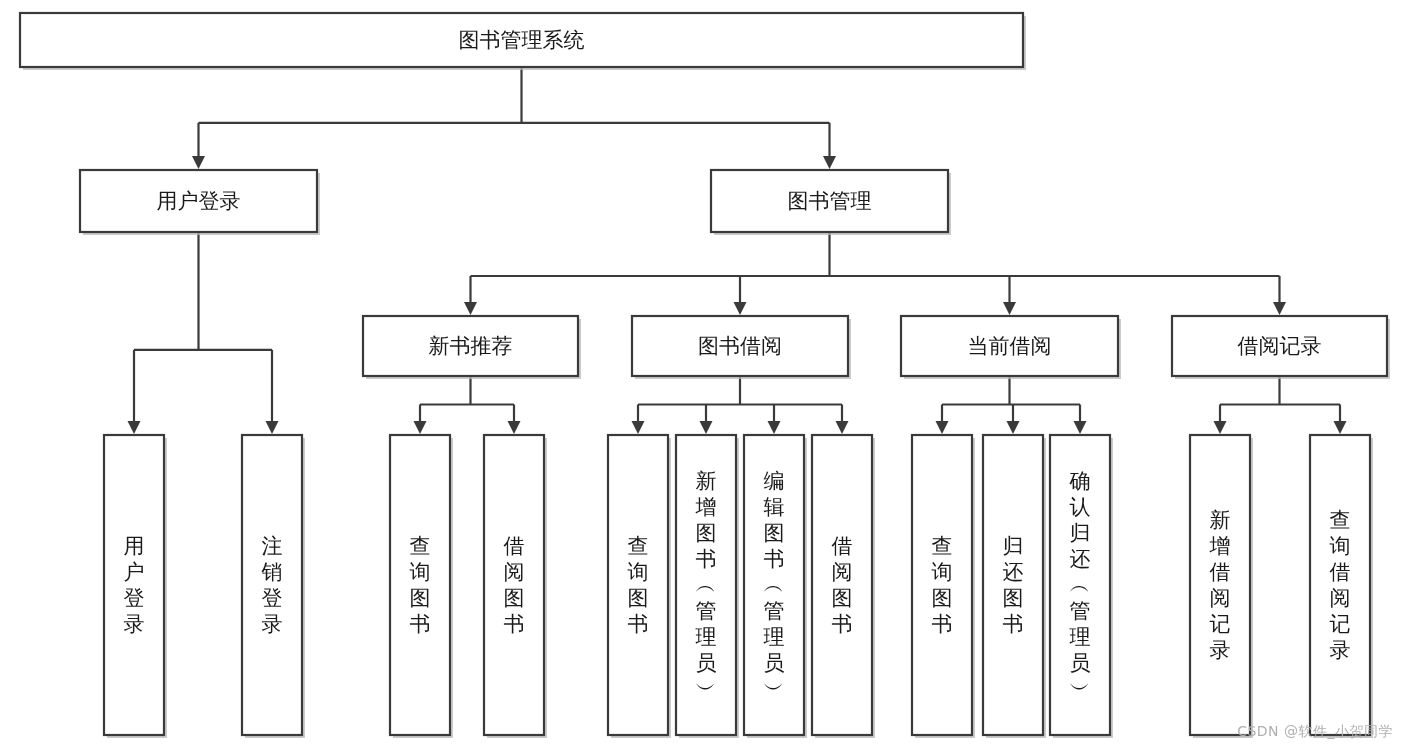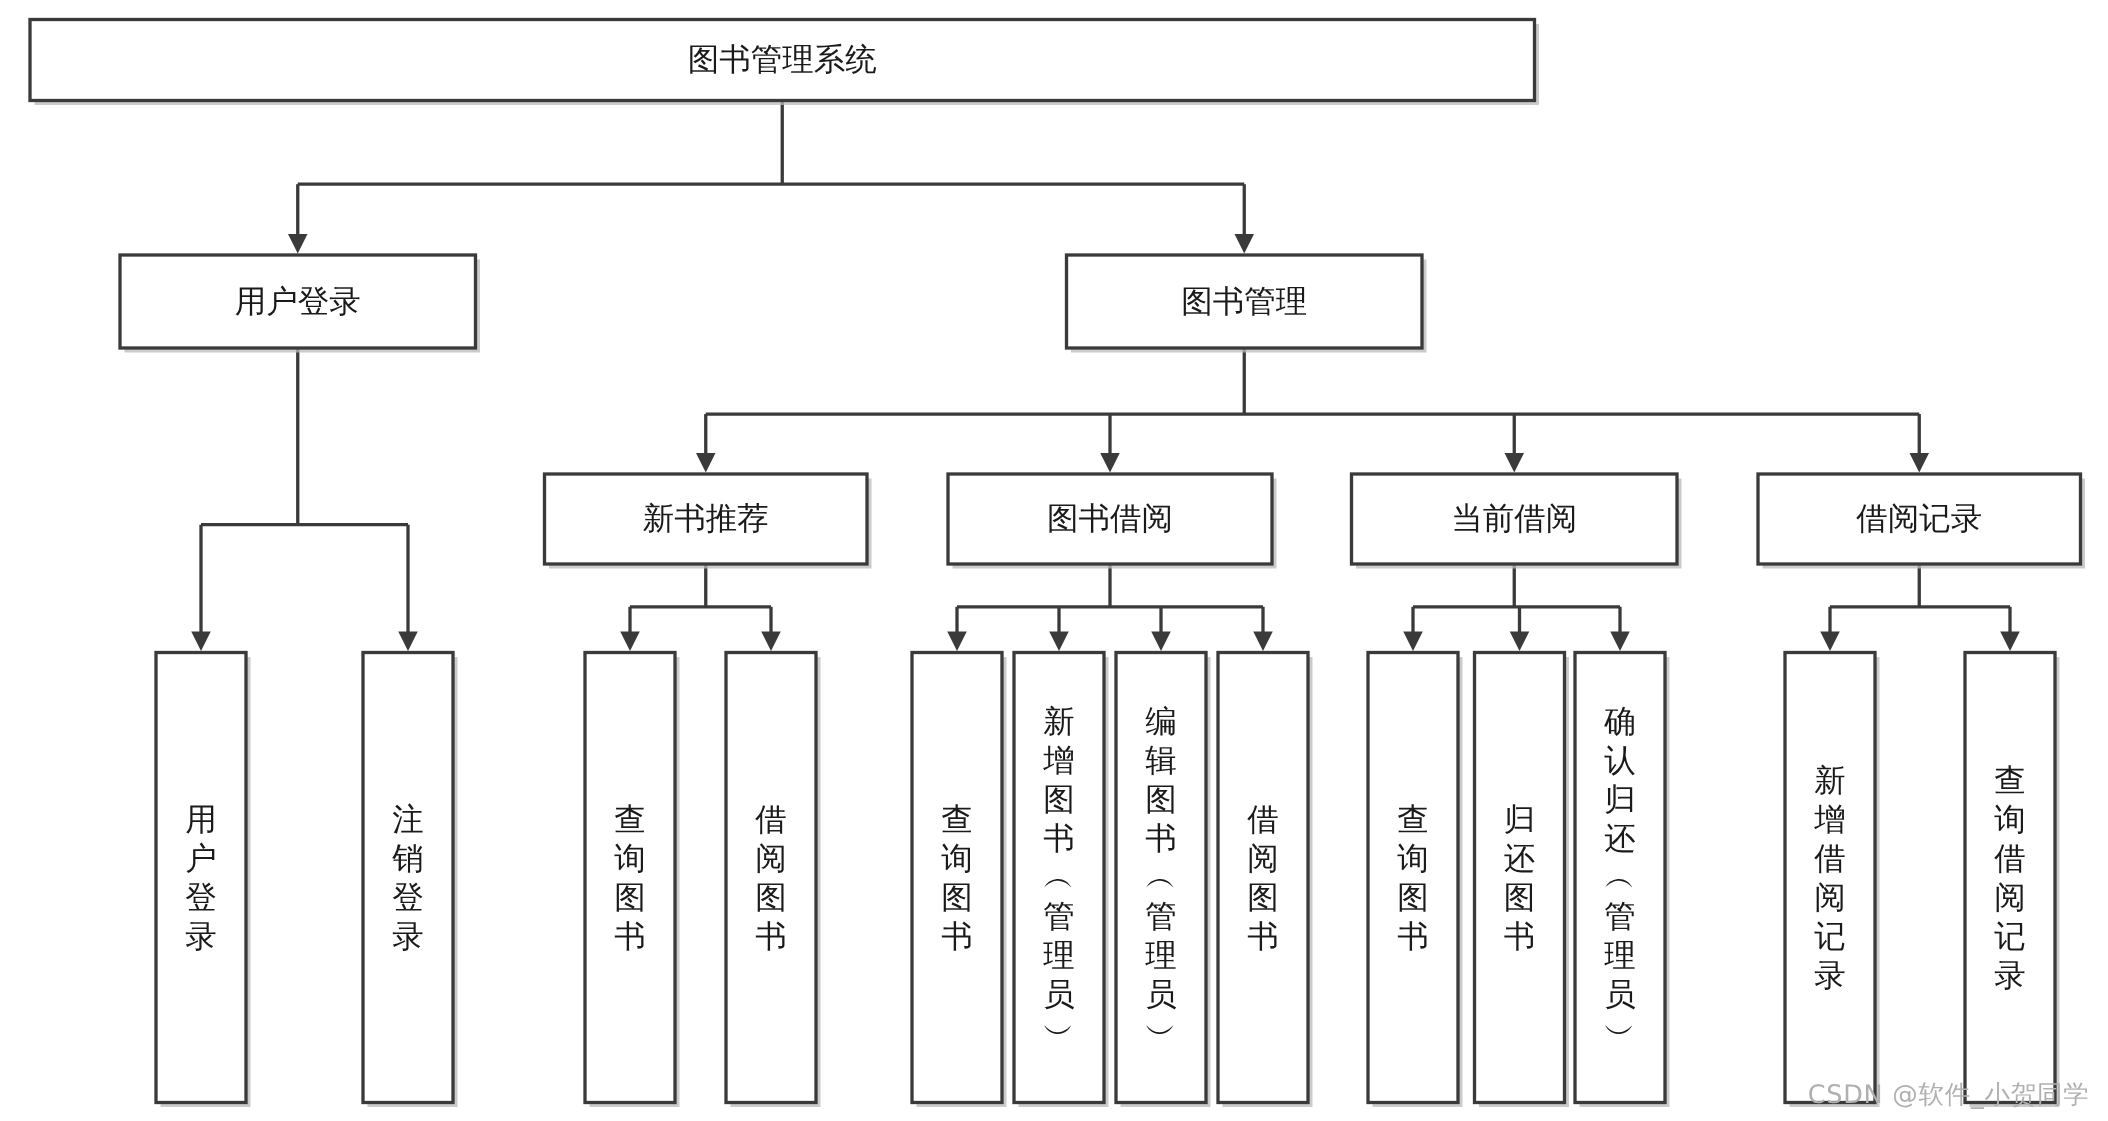--- a/index.html
+++ b/index.html
@@ -56,21 +56,21 @@
     font-family: "DejaVu Sans", "Liberation Sans", sans-serif;
     font-size: 21px;
     fill: #1a1a1a;
     text-anchor: middle;
   }
   .watermark {
     position: absolute;
     right: 12px;
     bottom: 6px;
     font-family: "DejaVu Sans", "Liberation Sans", sans-serif;
-    font-size: 17px;
+    font-size: 14px;
     color: #b0b0b0;
     letter-spacing: 0.5px;
     white-space: nowrap;
     user-select: none;
   }
 </style>
 </head>
 <body>
 
 <div id="chart-root">

